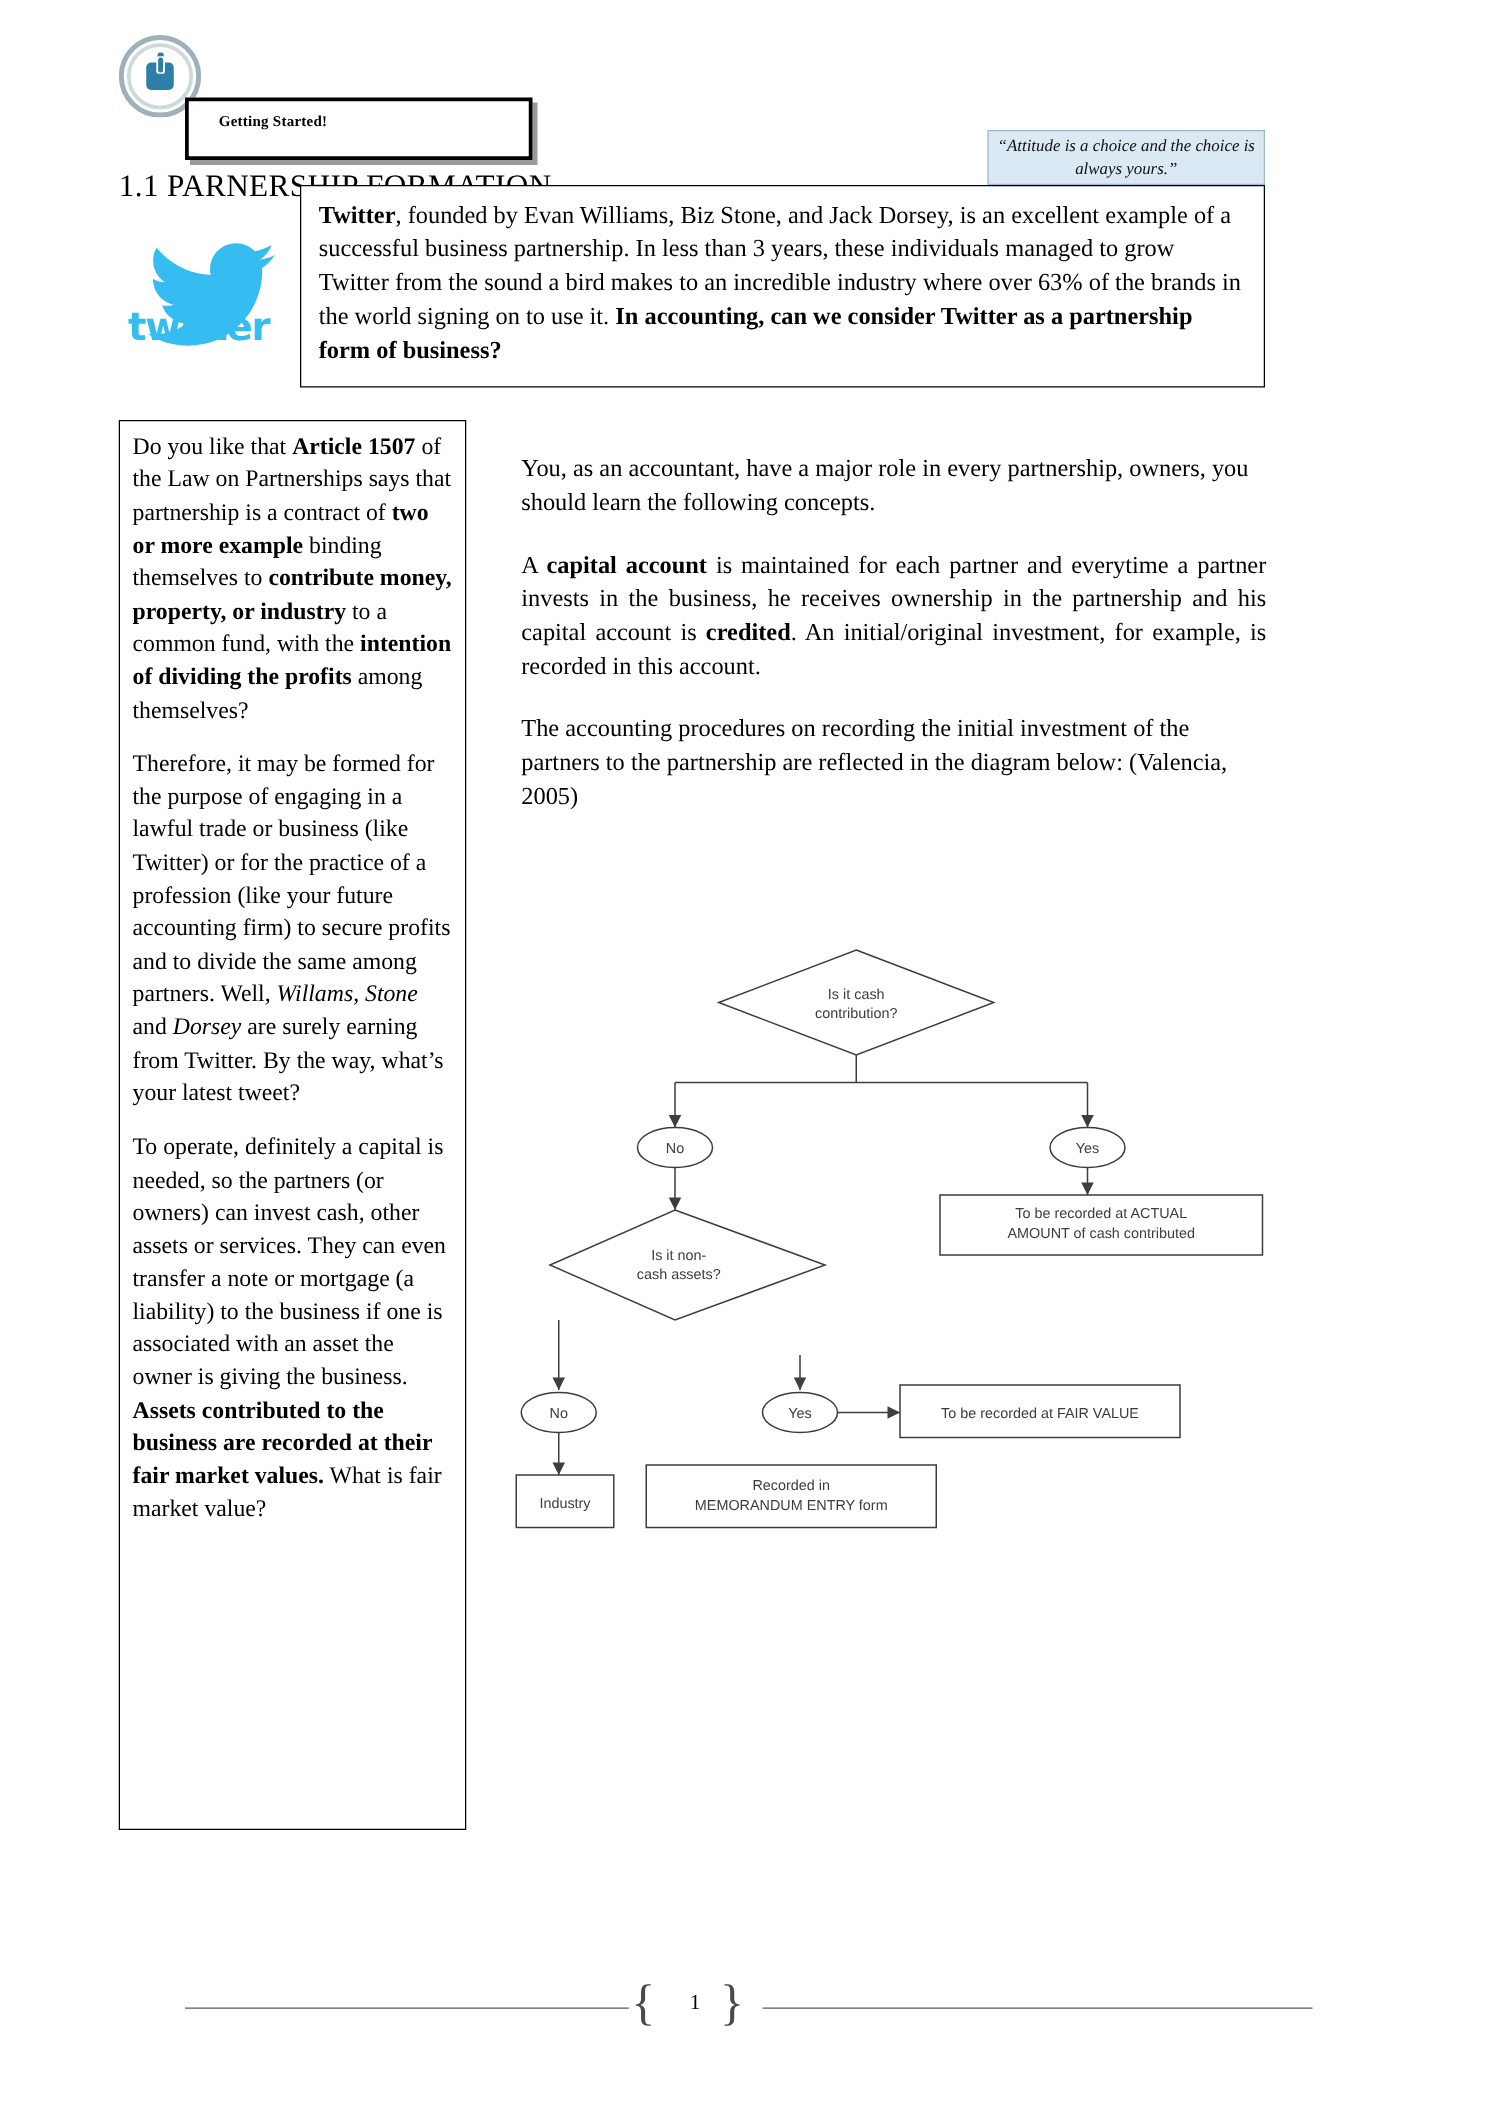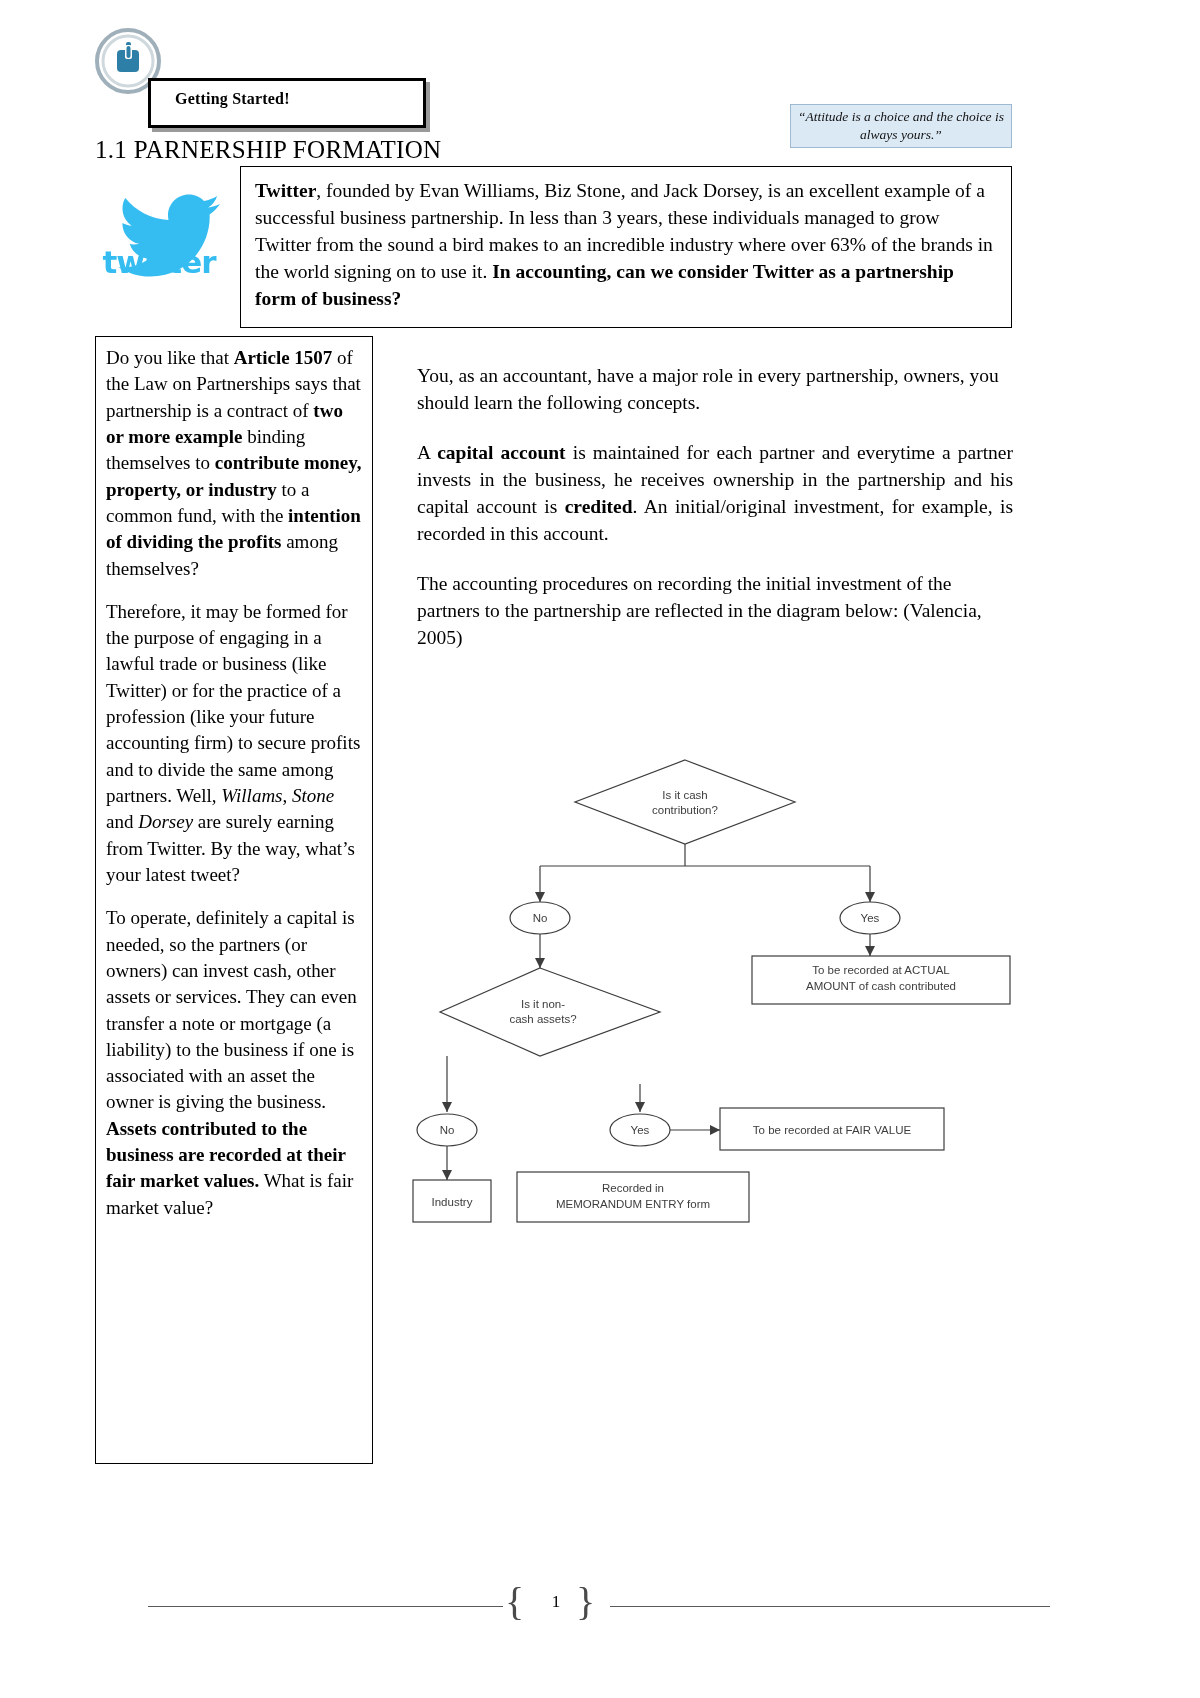--- a/index.html
+++ b/index.html
@@ -15,42 +15,42 @@
 
   
   .power-icon { position:absolute; left:95px; top:28px; width:66px; height:66px; }
   .getting-started-box {
     position:absolute; left:148px; top:78px; width:272px; height:44px;
     border:3px solid #000; background:#fff;
     box-shadow:4px 4px 0 #9a9a9a;
   }
   .getting-started-box span {
     display:block; padding:9px 0 0 24px;
-    font-weight:bold; font-size:16px; letter-spacing:.2px;
+    font-weight:bold; font-size:12px; letter-spacing:.2px;
   }
   .quote-box {
     position:absolute; left:790px; top:104px; width:220px; height:42px;
     background:#dbe9f4; border:1px solid #9fb9d0;
     display:flex; align-items:center; justify-content:center;
     text-align:center;
   }
   .quote-box span {
     font-style:italic; font-size:13.5px; line-height:1.35; color:#111;
     font-family:"Liberation Serif", serif;
     padding:0 6px;
     text-align:center;
   }
   .section-title {
     position:absolute; left:95px; top:136px;
     font-size:25px; letter-spacing:.3px;
   }
 
   
   .intro-box {
-    position:absolute; left:240px; top:166px; width:772px; height:162px;
+    position:absolute; left:240px; top:148px; width:772px; height:162px;
     border:1px solid #000; background:#fff;
     box-sizing:border-box;
     padding:10px 16px 0 14px;
   }
   .intro-box p {
     margin:0; font-size:19.5px; line-height:1.39;
     text-align:left;
   }
   .intro-box b { font-weight:bold; }
 

